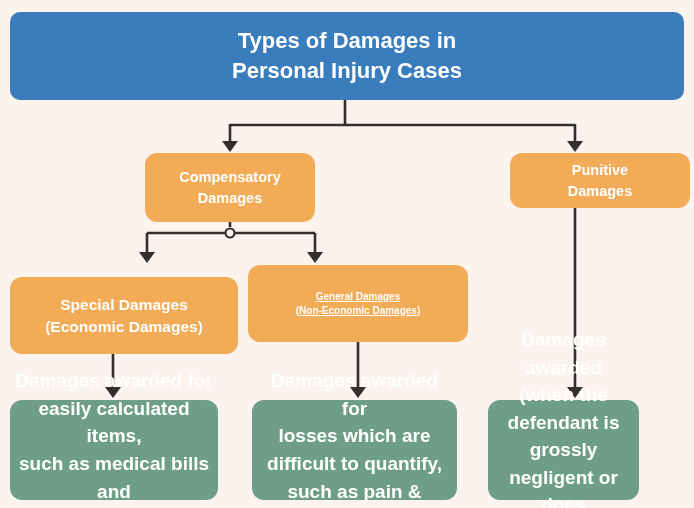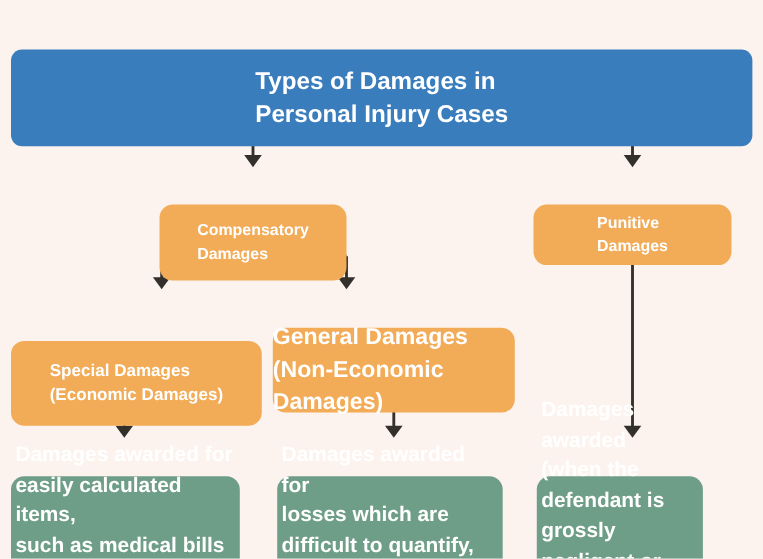--- a/index.html
+++ b/index.html
@@ -20,42 +20,41 @@
     width: 694px;
     height: 508px;
     background: var(--background);
     overflow: hidden;
   }
   .box {
     position: absolute;
     display: flex;
     align-items: center;
     justify-content: center;
-    text-align: left;
+    text-align: center;
     color: var(--text);
     font-weight: bold;
     white-space: pre-line;
-    margin-top: 33px;
   }
   .header-box {
     left: 10px; top: 12px; width: 674px; height: 88px;
     background: var(--header);
     border-radius: 10px;
     font-size: 22px;
     line-height: 1.38;
   }
   .cat {
     background: var(--category);
     border-radius: 12px;
     line-height: 1.4;
   }
   .cat-compensatory { left: 145px; top: 153px; width: 170px; height: 69px; font-size: 14.5px; }
-  .cat-punitive     { left: 485px; top: 153px; width: 180px; height: 55px; font-size: 14.5px; }
+  .cat-punitive     { left: 510px; top: 153px; width: 180px; height: 55px; font-size: 14.5px; }
   .cat-special      { left: 10px;  top: 277px; width: 228px; height: 77px; font-size: 15.5px; }
-  .cat-general      { left: 248px; top: 265px; width: 220px; height: 77px; font-size: 21px; }
+  .cat-general      { left: 248px; top: 265px; width: 220px; height: 77px; font-size: 10px; text-decoration: underline; }
   .desc {
     background: var(--description);
     border-radius: 12px;
     line-height: 1.45;
     font-size: 19px;
     padding: 4px;
   }
   .desc-special  { left: 10px;  top: 400px; width: 208px; height: 100px; }
   .desc-general  { left: 252px; top: 400px; width: 205px; height: 100px; }
   .desc-punitive { left: 488px; top: 400px; width: 151px; height: 100px; }

